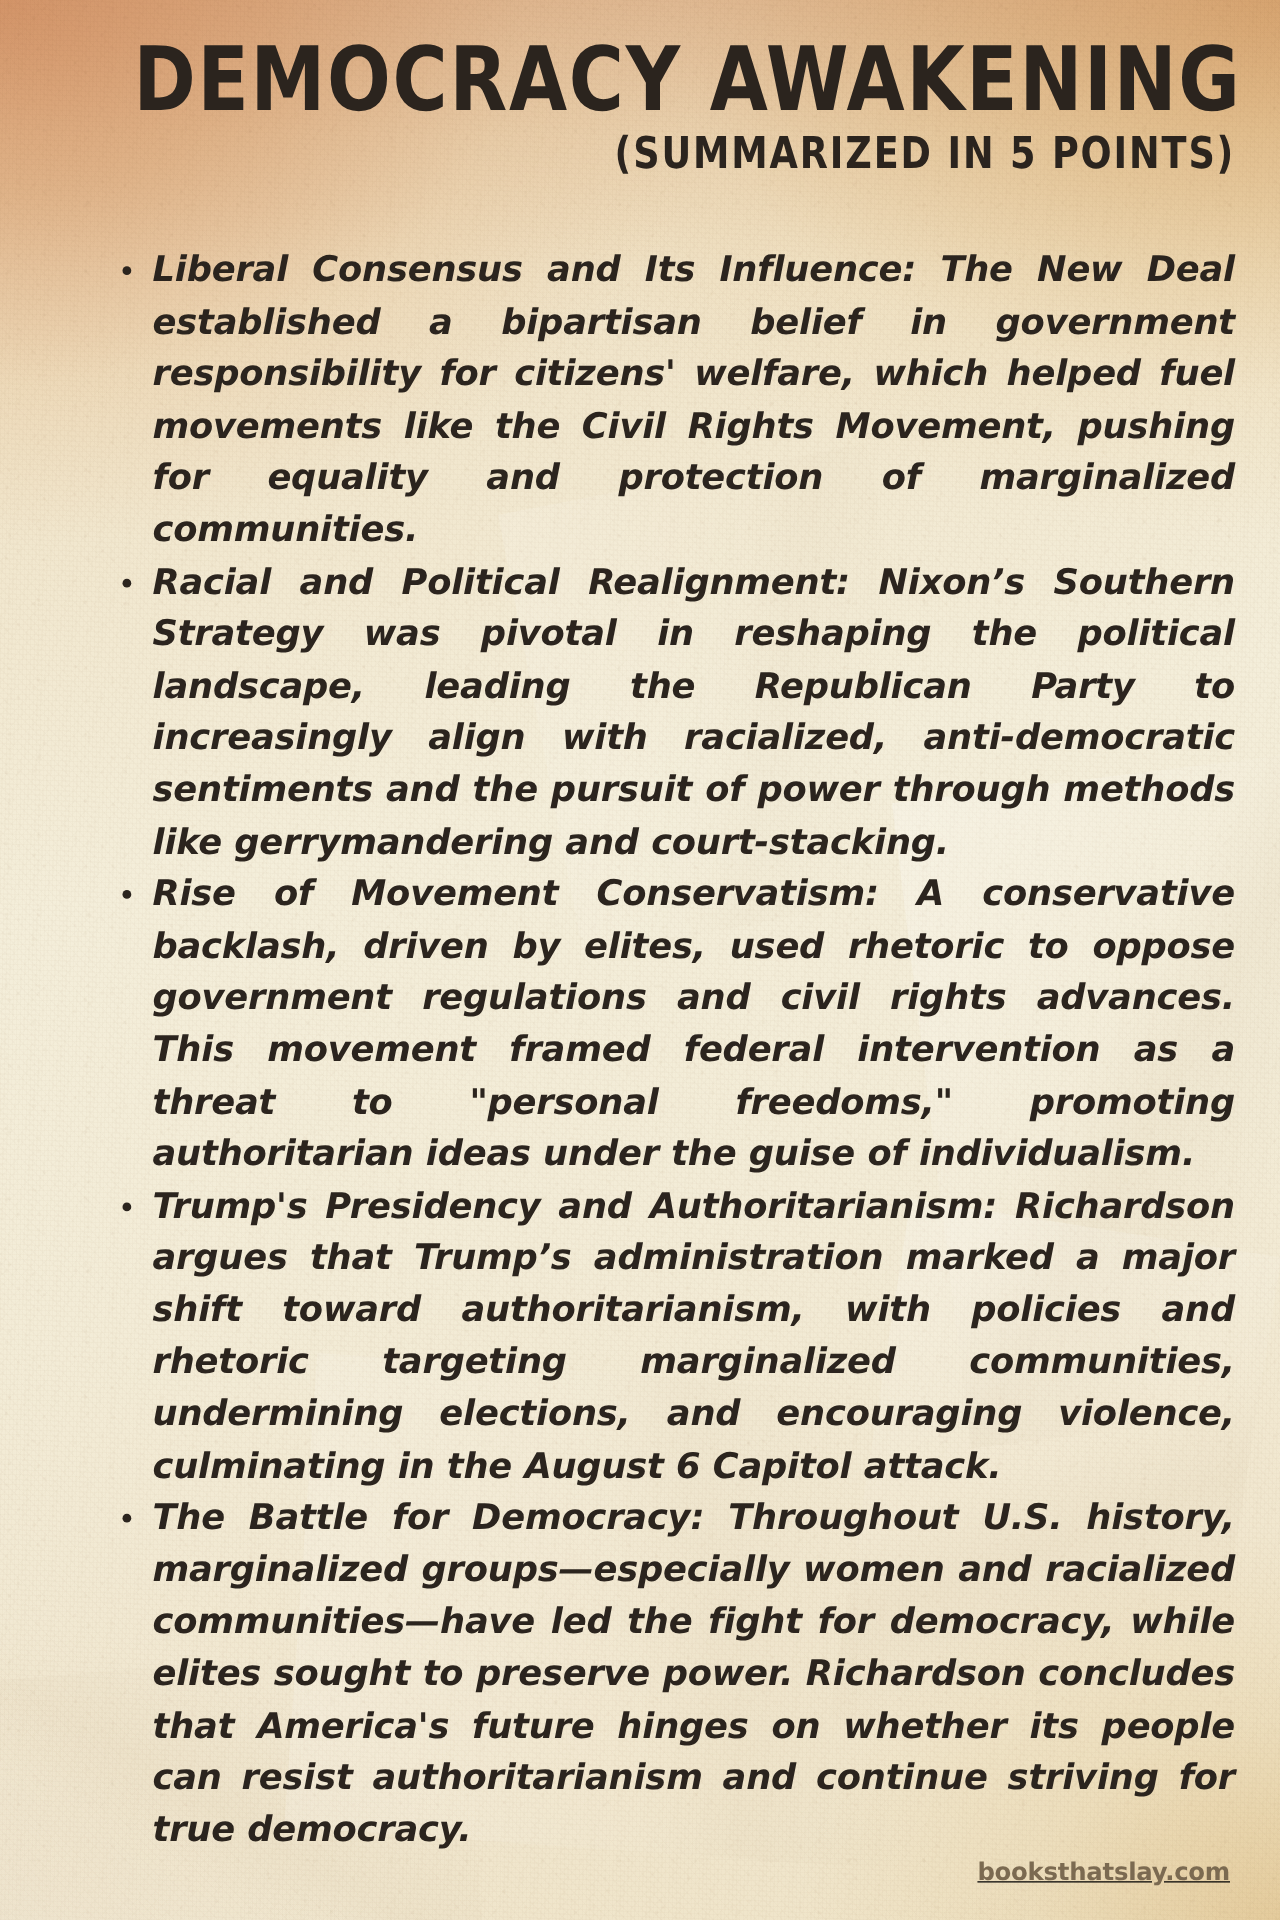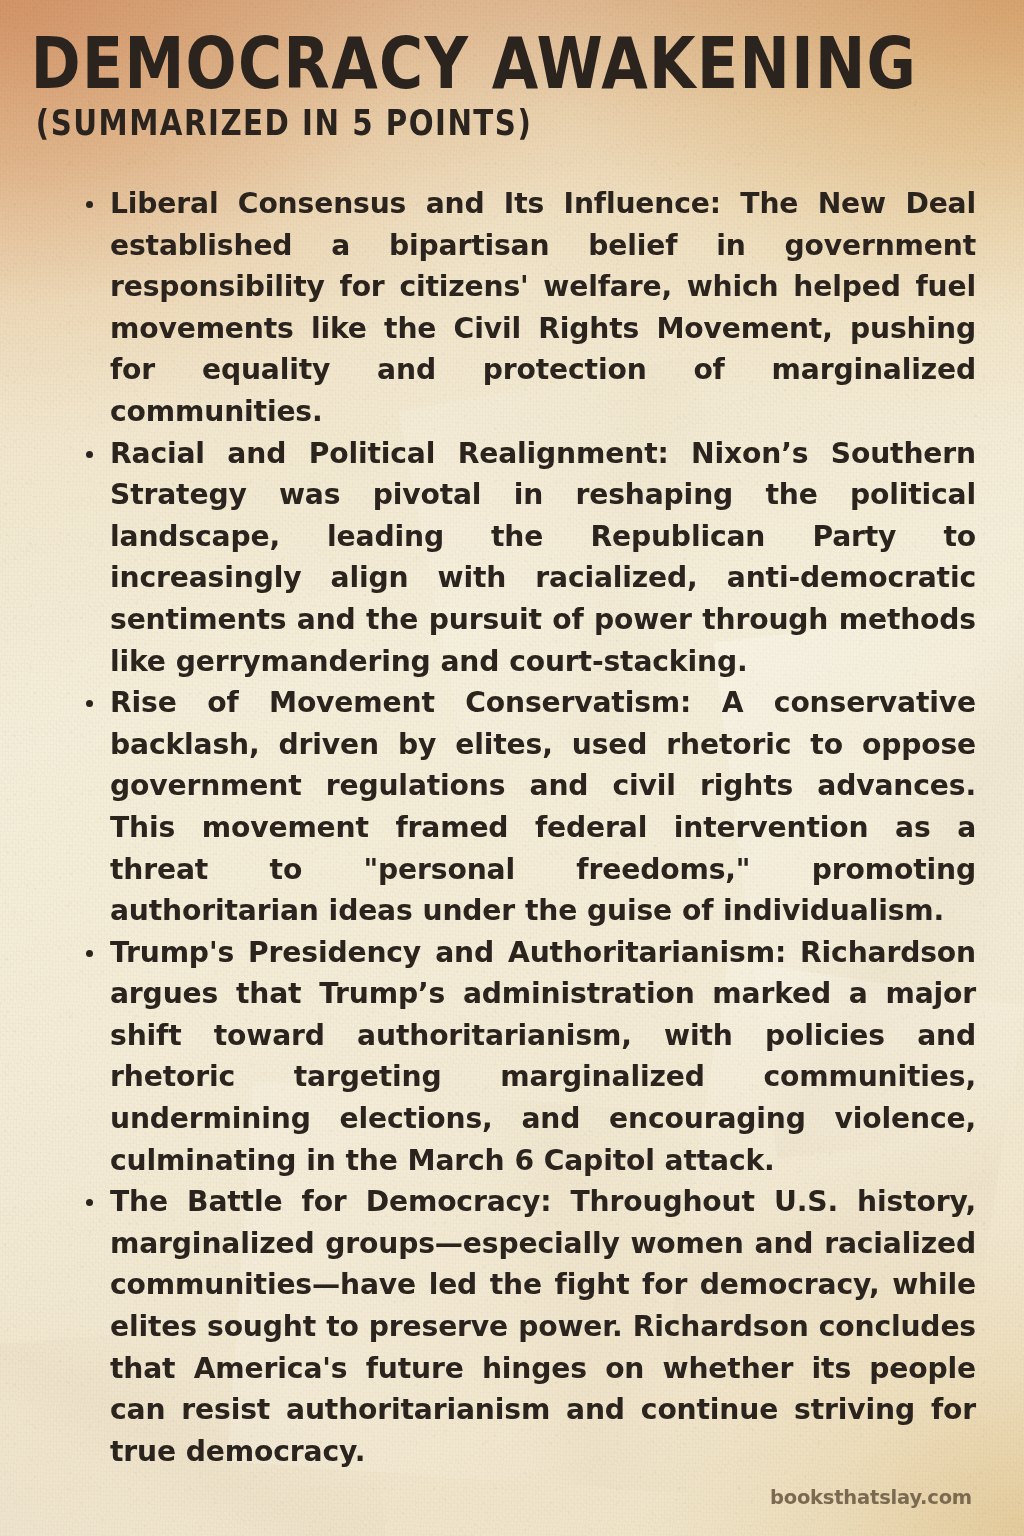--- a/index.html
+++ b/index.html
@@ -189,21 +189,21 @@
     position: relative;
     z-index: 5;
     width: 1024px;
     height: 1536px;
   }
 
   
   .header {
     position: absolute;
     top: 0; left: 0; right: 0;
-    text-align: left;
+    text-align: right;
   }
 
   .poster-title {
     margin: 0;
     padding: 0;
     font-family: "DejaVu Sans Condensed", "Liberation Sans Narrow", "Liberation Sans", sans-serif;
     font-weight: 700;
     font-size: 71px;
     line-height: 1.0;
     letter-spacing: 1.5px;
@@ -228,23 +228,24 @@
     transform-origin: center top;
     white-space: nowrap;
   }
 
   
   .points {
     position: absolute;
     top: 183px;
     left: 78px;
     width: 898px;
-    margin: 0;
+    margin: 12px;
     padding: 0;
     list-style: none;
+    font-style: italic;
   }
 
   .point {
     position: relative;
     margin: 0;
     padding: 0 0 0 32px;
     font-family: "DejaVu Sans", "Liberation Sans", sans-serif;
     font-weight: 700;
     font-size: 28.2px;
     line-height: 41.6px;
@@ -261,22 +262,23 @@
     top: 18px;
     width: 7px;
     height: 7px;
     border-radius: 50%;
     background: #2b241e;
   }
 
   
   .footer {
     position: absolute;
-    right: 52px;
+    right: 40px;
     bottom: 27px;
+    text-decoration: underline;
   }
 
   .watermark {
     margin: 0;
     font-family: "DejaVu Sans", "Liberation Sans", sans-serif;
     font-weight: 700;
     font-size: 19.5px;
     letter-spacing: -0.2px;
     color: #7b6a51;
     white-space: nowrap;
@@ -313,21 +315,21 @@
       <li class="point">
         <span class="point-dot"></span>
         <span>Racial and Political Realignment: Nixon’s Southern Strategy was pivotal in reshaping the political landscape, leading the Republican Party to increasingly align with racialized, anti-democratic sentiments and the pursuit of power through methods like gerrymandering and court-stacking.</span>
       </li>
       <li class="point">
         <span class="point-dot"></span>
         <span>Rise of Movement Conservatism: A conservative backlash, driven by elites, used rhetoric to oppose government regulations and civil rights advances. This movement framed federal intervention as a threat to "personal freedoms," promoting authoritarian ideas under the guise of individualism.</span>
       </li>
       <li class="point">
         <span class="point-dot"></span>
-        <span>Trump's Presidency and Authoritarianism: Richardson argues that Trump’s administration marked a major shift toward authoritarianism, with policies and rhetoric targeting marginalized communities, undermining elections, and encouraging violence, culminating in the March 6 Capitol attack.</span>
+        <span>Trump's Presidency and Authoritarianism: Richardson argues that Trump’s administration marked a major shift toward authoritarianism, with policies and rhetoric targeting marginalized communities, undermining elections, and encouraging violence, culminating in the August 6 Capitol attack.</span>
       </li>
       <li class="point">
         <span class="point-dot"></span>
         <span>The Battle for Democracy: Throughout U.S. history, marginalized groups—especially women and racialized communities—have led the fight for democracy, while elites sought to preserve power. Richardson concludes that America's future hinges on whether its people can resist authoritarianism and continue striving for true democracy.</span>
       </li>
     </ul>
 
     <footer class="footer">
       <p class="watermark">booksthatslay.com</p>
     </footer>

